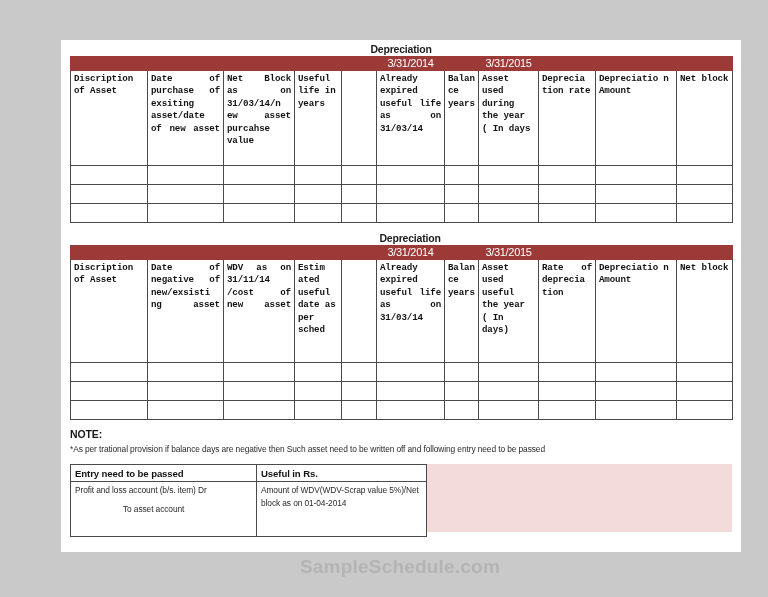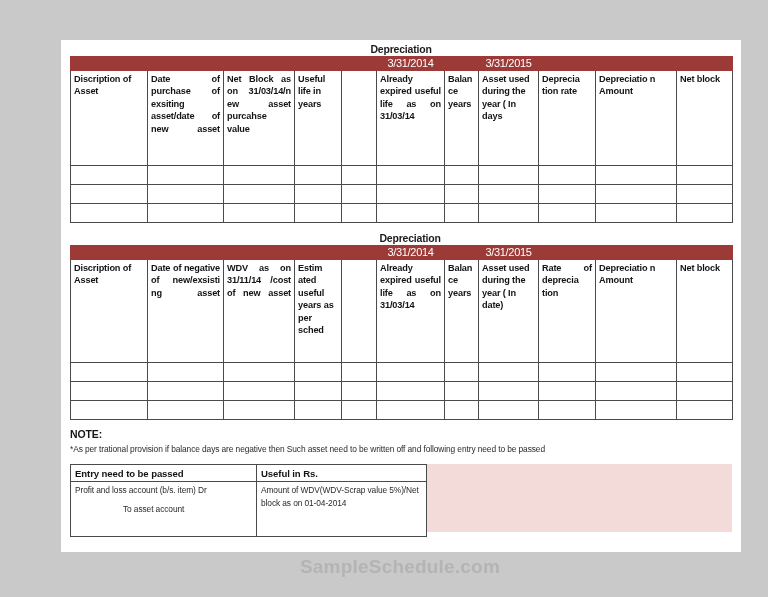--- a/index.html
+++ b/index.html
@@ -93,20 +93,21 @@
     padding: 2px 3px 0 3px;
     text-align: justify;
     text-justify: inter-word;
     letter-spacing: -0.15px;
     word-spacing: 0px;
     overflow: hidden;
   }
   tr.headrow td .cellbox {
     display: block;
     text-align: justify;
+    font-family: Liberation Mono, monospace;
   }
   tr.headrow td .cellbox::after {
     content: "";
     display: inline-block;
     width: 100%;
   }
   tr.headrow td.nojust .cellbox { text-align: left; }
   tr.headrow td.nojust .cellbox::after { display: none; }
 
   #block2 tr.headrow td { height: 100px; }
@@ -353,33 +354,33 @@
               <td class="nojust">
                   <span class="cellbox">Discription of Asset</span>
                 </td>
               <td>
                   <span class="cellbox">Date of negative of new/exsisti ng asset</span>
                 </td>
               <td>
                   <span class="cellbox">WDV as on 31/11/14 /cost of new asset</span>
                 </td>
               <td class="nojust">
-                  <span class="cellbox">Estim ated useful years as per sched</span>
+                  <span class="cellbox">Estim ated useful date as per sched</span>
                 </td>
               <td class="nojust">
                   <span class="cellbox"></span>
                 </td>
               <td>
                   <span class="cellbox">Already expired useful life as on 31/03/14</span>
                 </td>
               <td class="nojust">
                   <span class="cellbox">Balan ce years</span>
                 </td>
               <td class="nojust">
-                  <span class="cellbox">Asset used during the year ( In date)</span>
+                  <span class="cellbox">Asset used useful the year ( In days)</span>
                 </td>
               <td>
                   <span class="cellbox">Rate of deprecia tion</span>
                 </td>
               <td class="nojust">
                   <span class="cellbox">Depreciatio n Amount</span>
                 </td>
               <td class="nojust">
                   <span class="cellbox">Net block</span>
                 </td>

